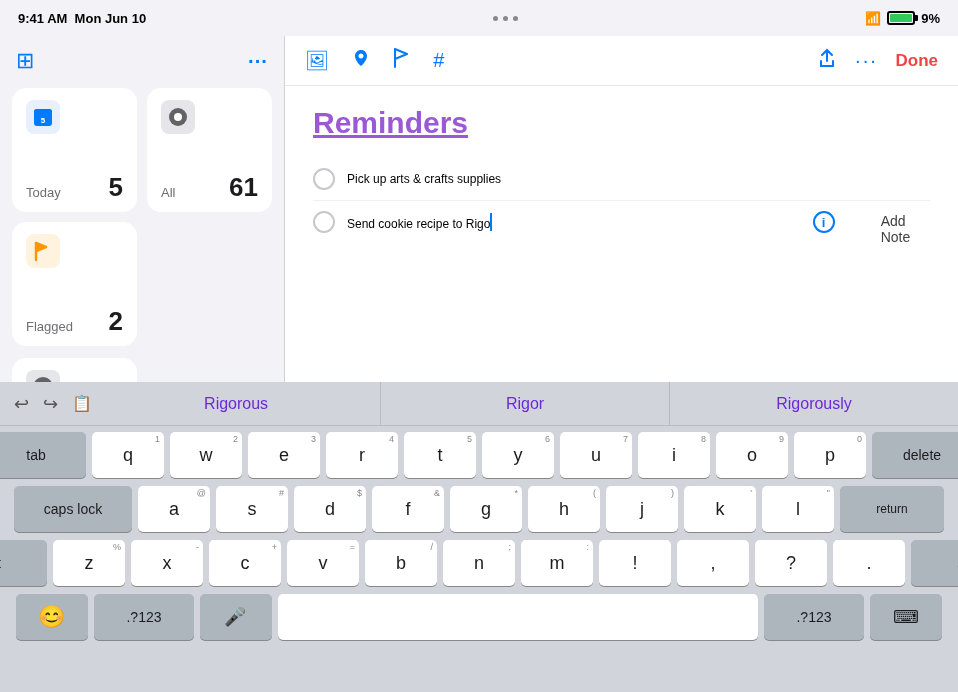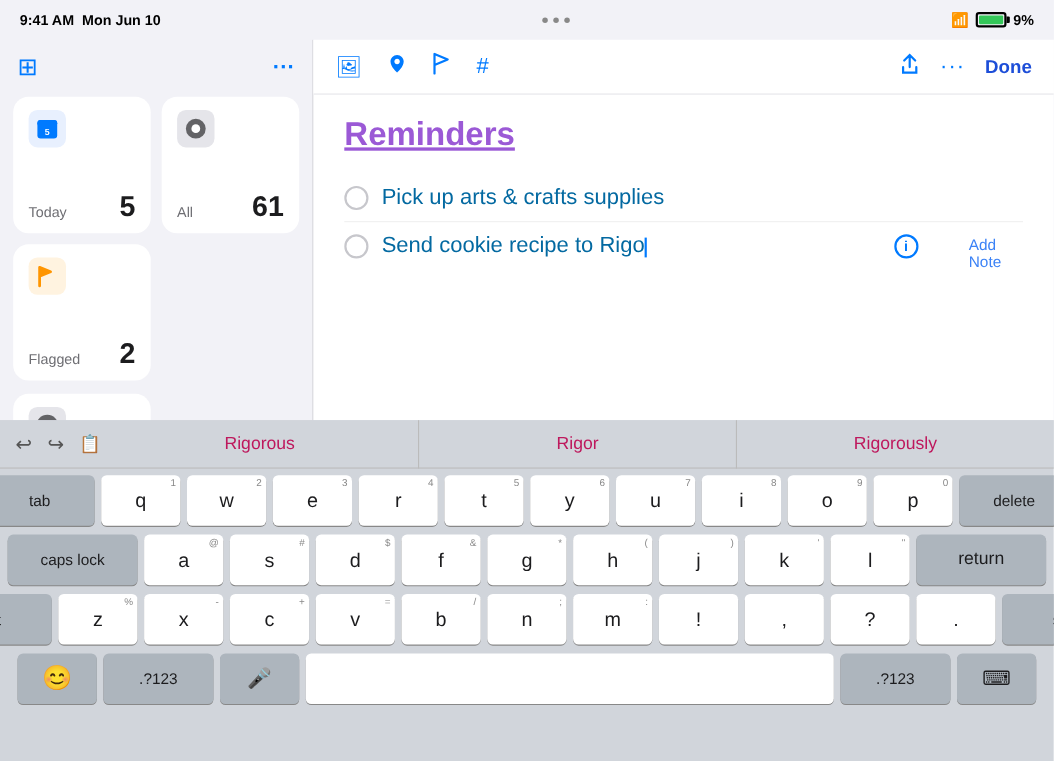--- a/index.html
+++ b/index.html
@@ -149,21 +149,21 @@
 
     .toolbar-icon {
       font-size: 20px;
       color: #007aff;
       cursor: pointer;
     }
 
     .done-btn {
       font-size: 17px;
       font-weight: 600;
-      color: #1d4ed8;
+      color: #ef4444;
       cursor: pointer;
     }
 
     
     .reminders-content {
       flex: 1;
       padding: 20px 28px;
       overflow: hidden;
     }
 
@@ -185,22 +185,22 @@
 
     .reminder-circle {
       width: 22px;
       height: 22px;
       border-radius: 50%;
       border: 2px solid #c7c7cc;
       flex-shrink: 0;
     }
 
     .reminder-text {
-      font-size: 20px;
-      color: #0369a1;
+      font-size: 12px;
+      color: #000000;
       flex: 1;
     }
 
     .reminder-active {
       border-bottom: none;
       align-items: flex-start;
     }
 
     .reminder-active-row {
       display: flex;
@@ -219,21 +219,21 @@
       align-items: center;
       justify-content: center;
       font-size: 13px;
       font-weight: 700;
       flex-shrink: 0;
       margin-left: auto;
     }
 
     .add-note {
       font-size: 14px;
-      color: #3b82f6;
+      color: #404040;
       padding-left: 34px;
       margin-top: 2px;
     }
 
     
     .keyboard-area {
       background: #d1d5db;
       position: absolute;
       bottom: 0; left: 0; right: 0;
       height: 310px;
@@ -260,21 +260,21 @@
       display: flex;
       flex: 1;
       justify-content: center;
       gap: 0;
     }
 
     .autocorrect-word {
       flex: 1;
       text-align: center;
       font-size: 16px;
-      color: #be185d;
+      color: #6d28d9;
       border-right: 1px solid #bbb;
       line-height: 44px;
     }
     .autocorrect-word:last-child { border-right: none; }
 
     
     .keyboard-rows {
       padding: 6px 4px 4px;
       display: flex;
       flex-direction: column;
@@ -321,21 +321,21 @@
       font-size: 14px;
       font-weight: 500;
     }
 
     
     .key-letter { width: 72px; }
     .key-tab { width: 100px; }
     .key-caps { width: 118px; }
     .key-shift { width: 118px; }
     .key-delete { width: 100px; font-size: 14px; }
-    .key-return { width: 118px; font-size: 16px; }
+    .key-return { width: 104px; font-size: 12px; }
     .key-shift-r { width: 118px; font-size: 14px; }
 
     
     .key-emoji { width: 72px; font-size: 22px; }
     .key-123 { width: 100px; font-size: 14px; }
     .key-mic { width: 72px; font-size: 18px; }
     .key-space { flex: 1; max-width: 480px; font-size: 16px; }
     .key-123r { width: 100px; font-size: 14px; }
     .key-dismiss { width: 72px; font-size: 18px; }
 

